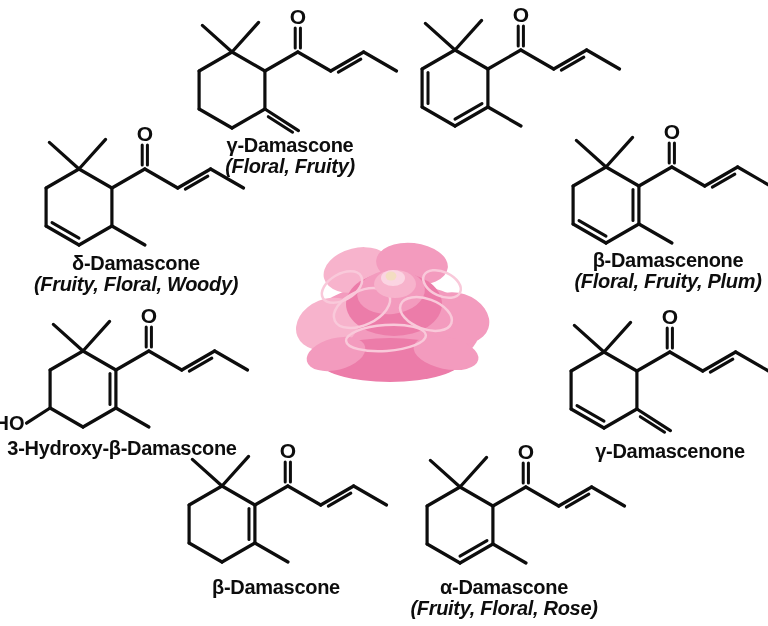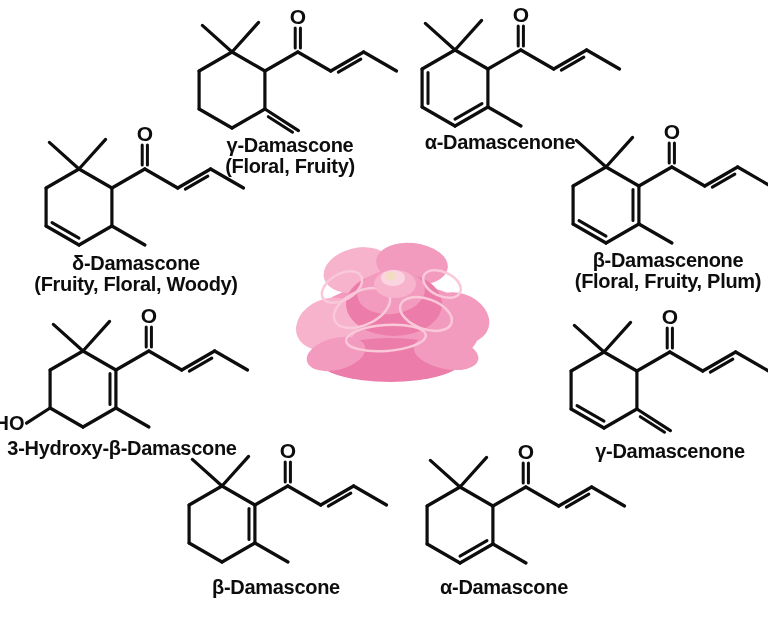--- a/index.html
+++ b/index.html
@@ -6,21 +6,21 @@
   .stage{
     position:relative;width:768px;height:626px;background:#ffffff;
     overflow:hidden;font-family:"Liberation Sans",sans-serif;
   }
   .mol-svg{position:absolute;}
   .mlabel{
     position:absolute;width:320px;text-align:center;
     color:#0d0d0d;font-weight:bold;font-size:20px;line-height:21px;
     letter-spacing:-0.3px;
   }
-  .mdesc{}
+  .mdesc{font-style:italic;}
   .rose-svg{position:absolute;left:294px;top:232px;}
 </style>
 </head>
 <body>
 
 <div class="stage">
 
   <svg class="mol-svg" style="left:132px;top:-6px" width="280" height="160" viewBox="0 0 280 160">
       <line x1="100" y1="58" x2="132.90800000000002" y2="77" stroke="#0d0d0d" stroke-width="3.2" stroke-linecap="round"></line>
       <line x1="132.90800000000002" y1="77" x2="132.90800000000002" y2="115" stroke="#0d0d0d" stroke-width="3.2" stroke-linecap="round"></line>
@@ -205,37 +205,35 @@
       <ellipse cx="148" cy="52" rx="20" ry="12" transform="rotate(25 148 52)" fill="none" stroke="#f9c9da" stroke-width="2.5"></ellipse>
       <ellipse cx="101" cy="52" rx="21" ry="14" fill="#f7b3cc"></ellipse>
       <ellipse cx="99" cy="46" rx="12" ry="8" fill="#fbd4e2"></ellipse>
       <ellipse cx="97" cy="44" rx="5.5" ry="4.5" fill="#f3ddc2"></ellipse>
     </svg>
 
   <div class="mlabel" style="left:130px;top:135px">
     <div class="mname">γ-Damascone</div>
     <div class="mdesc">(Floral, Fruity)</div>
   </div>
-  <div class="mlabel" style="left:340px;top:132px">
-    <div class="mname">α-Damascenone</div>
-  </div>
   <div class="mlabel" style="left:-24px;top:253px">
     <div class="mname">δ-Damascone</div>
     <div class="mdesc">(Fruity, Floral, Woody)</div>
   </div>
   <div class="mlabel" style="left:508px;top:250px">
     <div class="mname">β-Damascenone</div>
     <div class="mdesc">(Floral, Fruity, Plum)</div>
   </div>
   <div class="mlabel" style="left:-38px;top:438px">
     <div class="mname">3-Hydroxy-β-Damascone</div>
   </div>
   <div class="mlabel" style="left:510px;top:441px">
     <div class="mname">γ-Damascenone</div>
   </div>
   <div class="mlabel" style="left:116px;top:577px">
     <div class="mname">β-Damascone</div>
   </div>
   <div class="mlabel" style="left:344px;top:577px">
     <div class="mname">α-Damascone</div>
+    <div class="mdesc">(Fruity, Floral, Rose)</div>
   </div>
 
 </div>
 
 </body></html>

